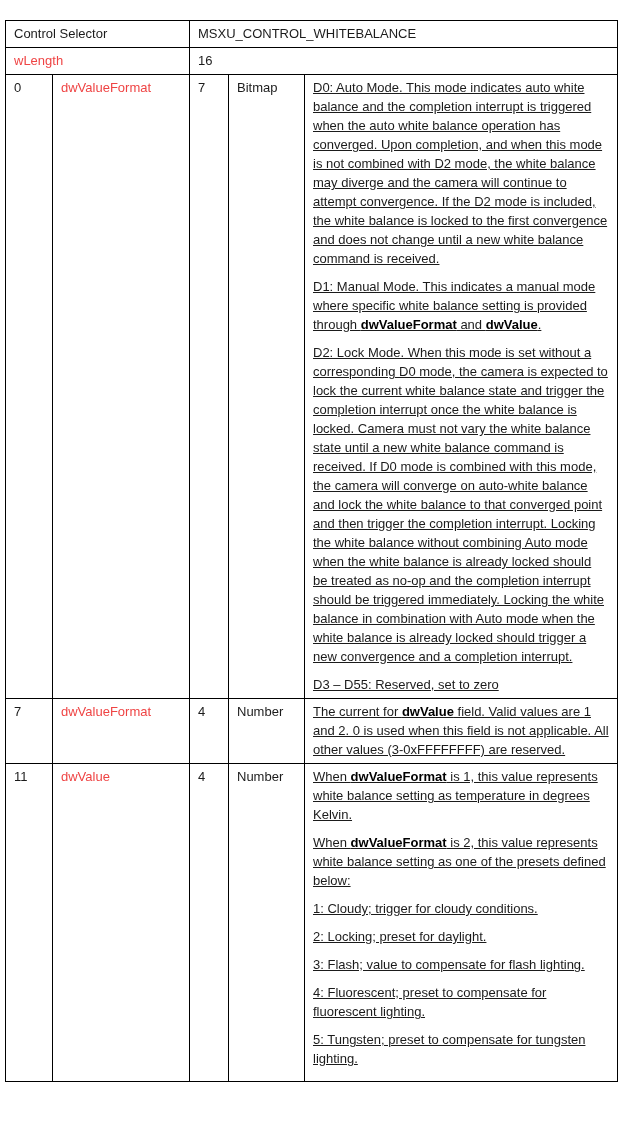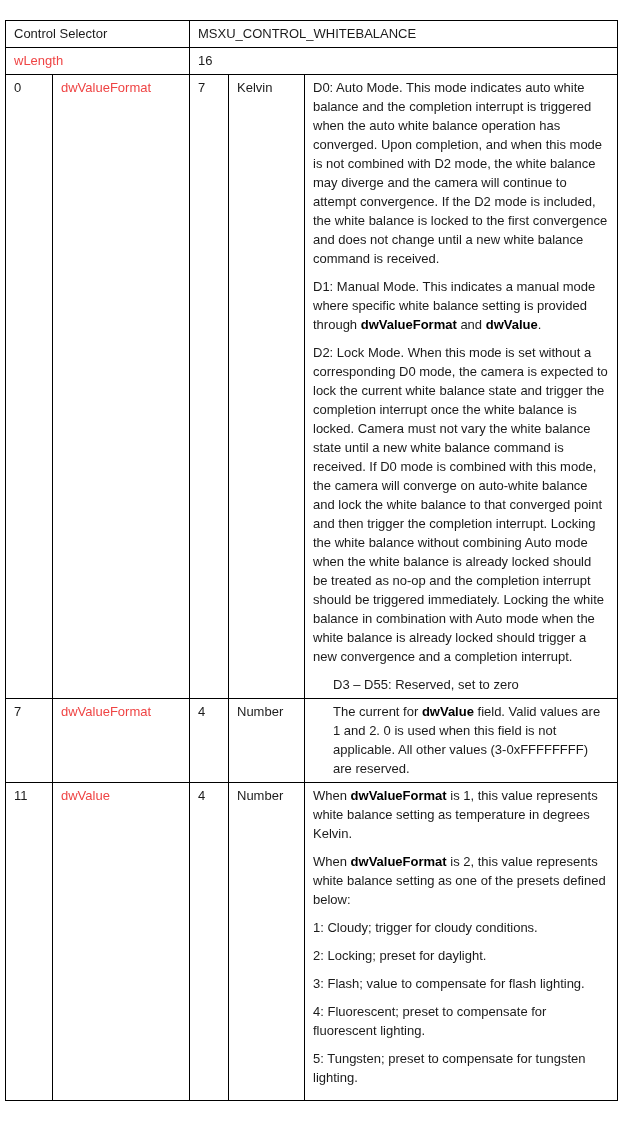--- a/index.html
+++ b/index.html
@@ -29,22 +29,23 @@
     text-align: left;
     padding: 3px 8px 4px 8px;
     font-size: 13px;
     line-height: 19px;
     font-weight: normal;
     overflow: hidden;
   }
   .b { font-weight: bold; color: #ef4444; }
   td.desc p {
     margin: 0 0 9px 0;
+    text-decoration: underline;
   }
-  td.desc p:last-child { margin-bottom: 0; margin-left: 20px; }
+  td.desc p:last-child { margin-bottom: 0; }
   td.desc b { font-weight: bold; color: #000; }
 </style>
 </head>
 <body>
 
 <div class="page">
   <table class="spec">
     <colgroup>
       <col style="width:47px">
       <col style="width:137px">
@@ -61,21 +62,21 @@
     <tr>
       <td colspan="2" class="b">wLength</td>
       <td colspan="3">16</td>
     </tr>
 
 
     <tr>
       <td>0</td>
       <td class="b">dwValueFormat</td>
       <td>7</td>
-      <td>Kelvin</td>
+      <td>Bitmap</td>
       <td class="desc">
             <p><span>D0: Auto Mode. This mode indicates auto white balance and the completion interrupt is triggered when the auto white balance operation has converged. Upon completion, and when this mode is not combined with D2 mode, the white balance may diverge and the camera will continue to attempt convergence. If the D2 mode is included, the white balance is locked to the first convergence and does not change until a new white balance command is received.</span></p>
             <p><span>D1: Manual Mode. This indicates a manual mode where specific white balance setting is provided through </span><b>dwValueFormat</b><span> and </span><b>dwValue</b><span>.</span></p>
             <p><span>D2: Lock Mode. When this mode is set without a corresponding D0 mode, the camera is expected to lock the current white balance state and trigger the completion interrupt once the white balance is locked. Camera must not vary the white balance state until a new white balance command is received. If D0 mode is combined with this mode, the camera will converge on auto-white balance and lock the white balance to that converged point and then trigger the completion interrupt. Locking the white balance without combining Auto mode when the white balance is already locked should be treated as no-op and the completion interrupt should be triggered immediately. Locking the white balance in combination with Auto mode when the white balance is already locked should trigger a new convergence and a completion interrupt.</span></p>
             <p><span>D3 – D55: Reserved, set to zero</span></p>
           </td>
     </tr>
 
     <tr>
       <td>7</td>

